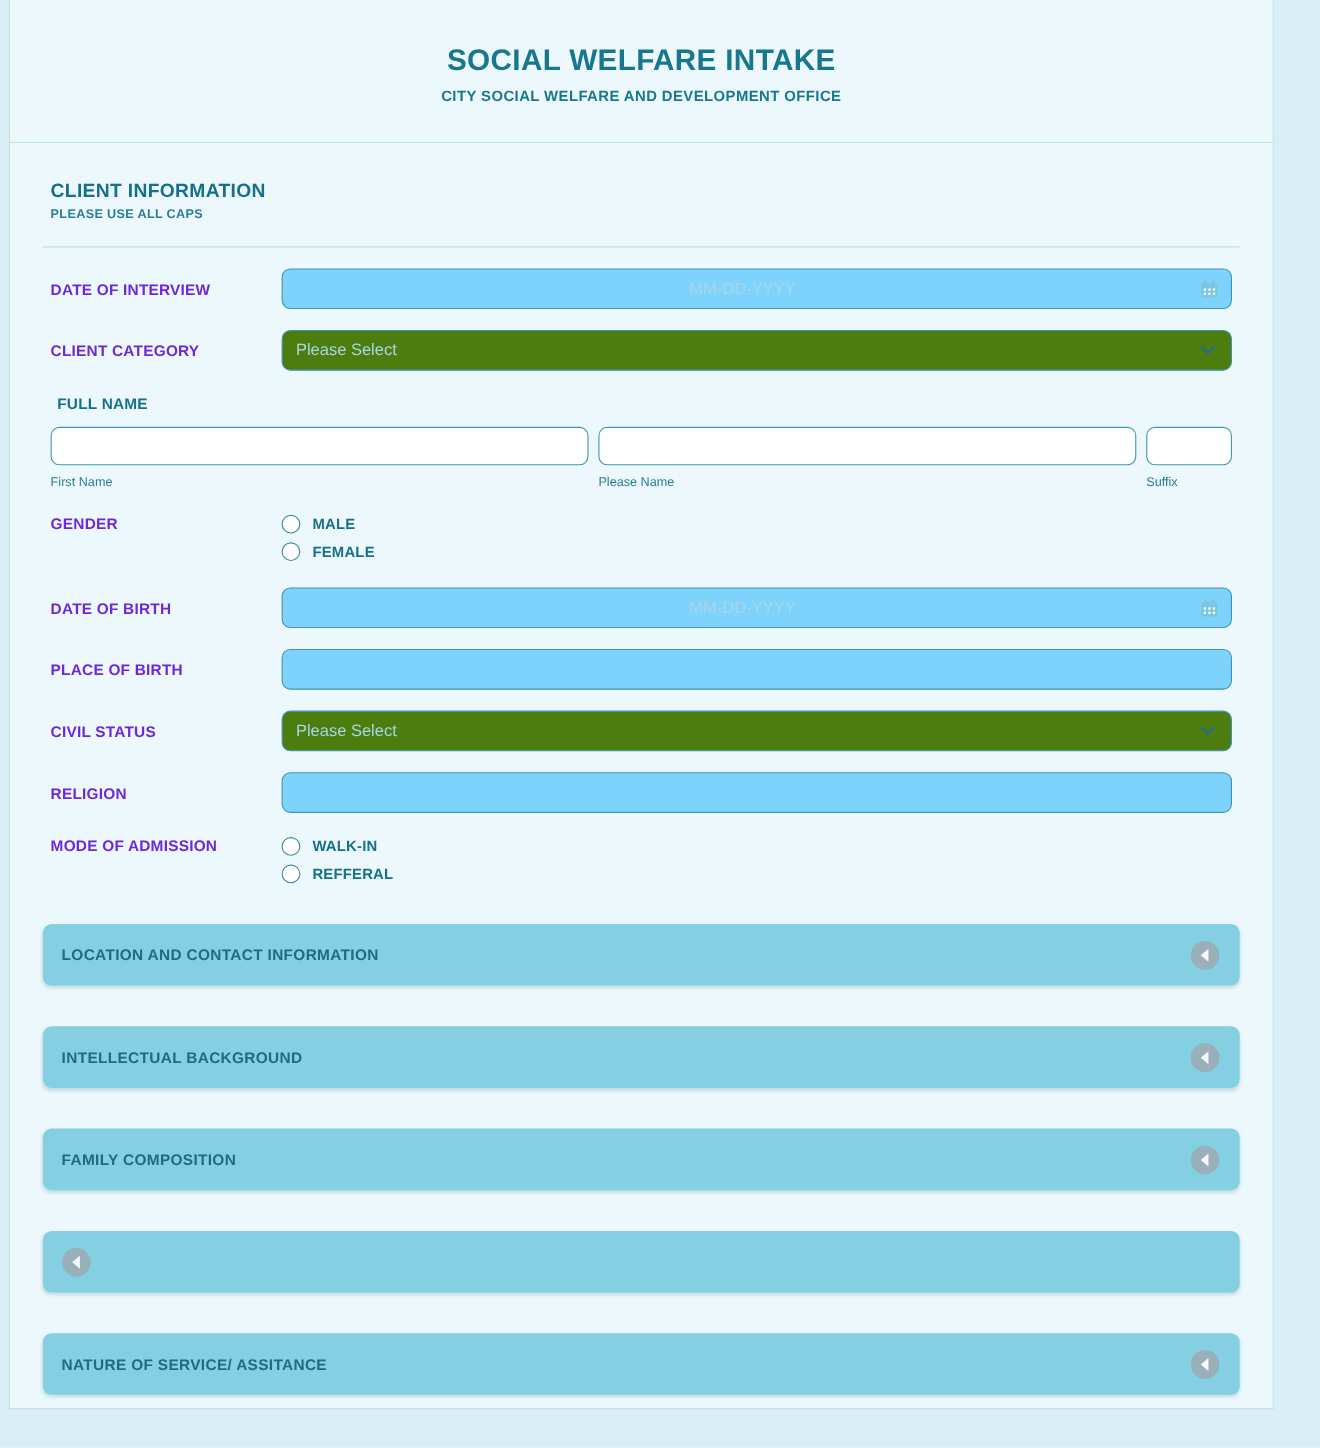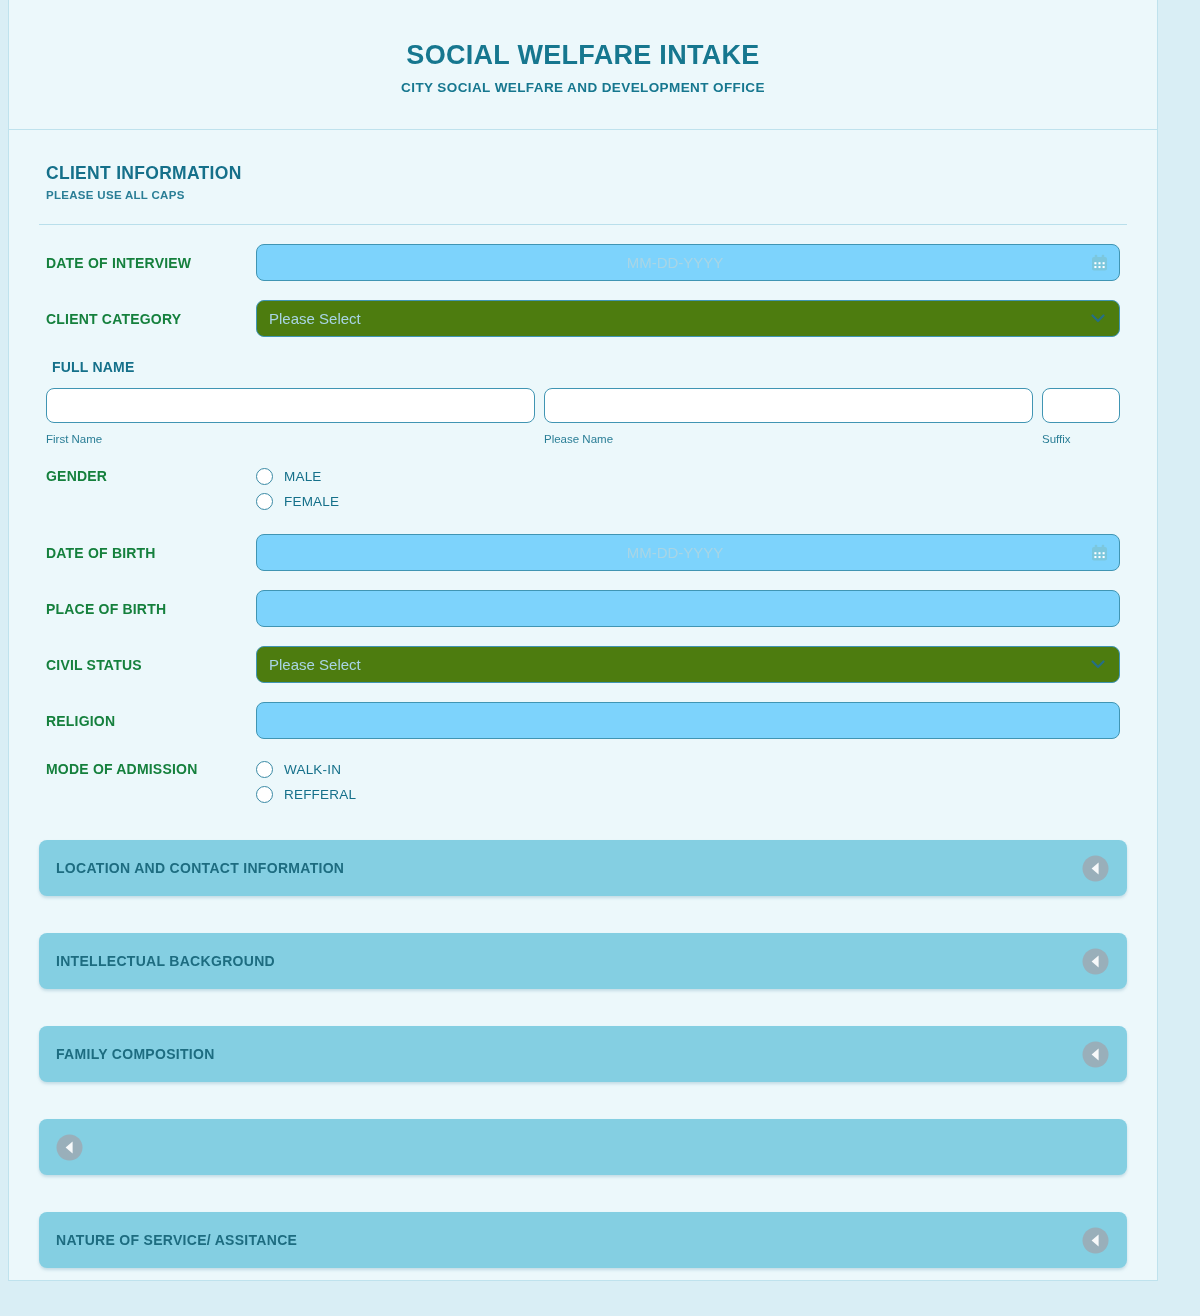--- a/index.html
+++ b/index.html
@@ -36,21 +36,21 @@
   .fields { padding:0 7px; }
   .section-head { margin-top:33px; padding:0 7px; }
   .section-title { font-size:17.5px; font-weight:700; color:#15708a; letter-spacing:.3px; }
   .section-note { margin-top:5px; font-size:11.5px; font-weight:600; color:#2a7e96; letter-spacing:.3px; }
   .divider { border:none; border-top:1px solid #b9dfeb; margin-top:23px; }
 
   .form-row { display:flex; align-items:center; margin-top:19px; }
   .form-row.top { align-items:flex-start; }
   .row-label {
     width:210px; flex:none;
-    font-size:14px; font-weight:600; color:#15803d; letter-spacing:.2px;
+    font-size:14px; font-weight:600; color:#6d28d9; letter-spacing:.2px;
   }
   .control { position:relative; flex:1; }
   .control input[type=text] {
     width:100%; height:37px;
     background:#7dd3fc;
     border:1.5px solid #4095b3;
     border-radius:8px;
     padding:0 38px 0 12px;
     font-family:"Liberation Sans", sans-serif;
     font-size:15px; color:#15708a;
@@ -91,21 +91,21 @@
   .sub-label { margin-top:10px; font-size:11.5px; font-weight:500; color:#2a7e96; }
 
   
   .radio-group { display:flex; flex-direction:column; gap:8px; }
   .radio-opt { display:flex; align-items:center; gap:11px; cursor:pointer; }
   .radio-opt input[type=radio] {
     appearance:none; -webkit-appearance:none;
     width:17px; height:17px; border-radius:50%;
     border:1.5px solid #3a8aa5; background:#fff; margin:0; cursor:pointer;
   }
-  .radio-opt .radio-text { font-size:13.5px; font-weight:400; color:#15708a; letter-spacing:.2px; }
+  .radio-opt .radio-text { font-size:13.5px; font-weight:700; color:#15708a; letter-spacing:.2px; }
 
   .mt-23 { margin-top:23px; }
   .mt-24 { margin-top:24px; }
   .mt-22 { margin-top:22px; }
 
   
   .accordion {
     margin-top:37px;
     height:56px;
     background:#84cfe2;

